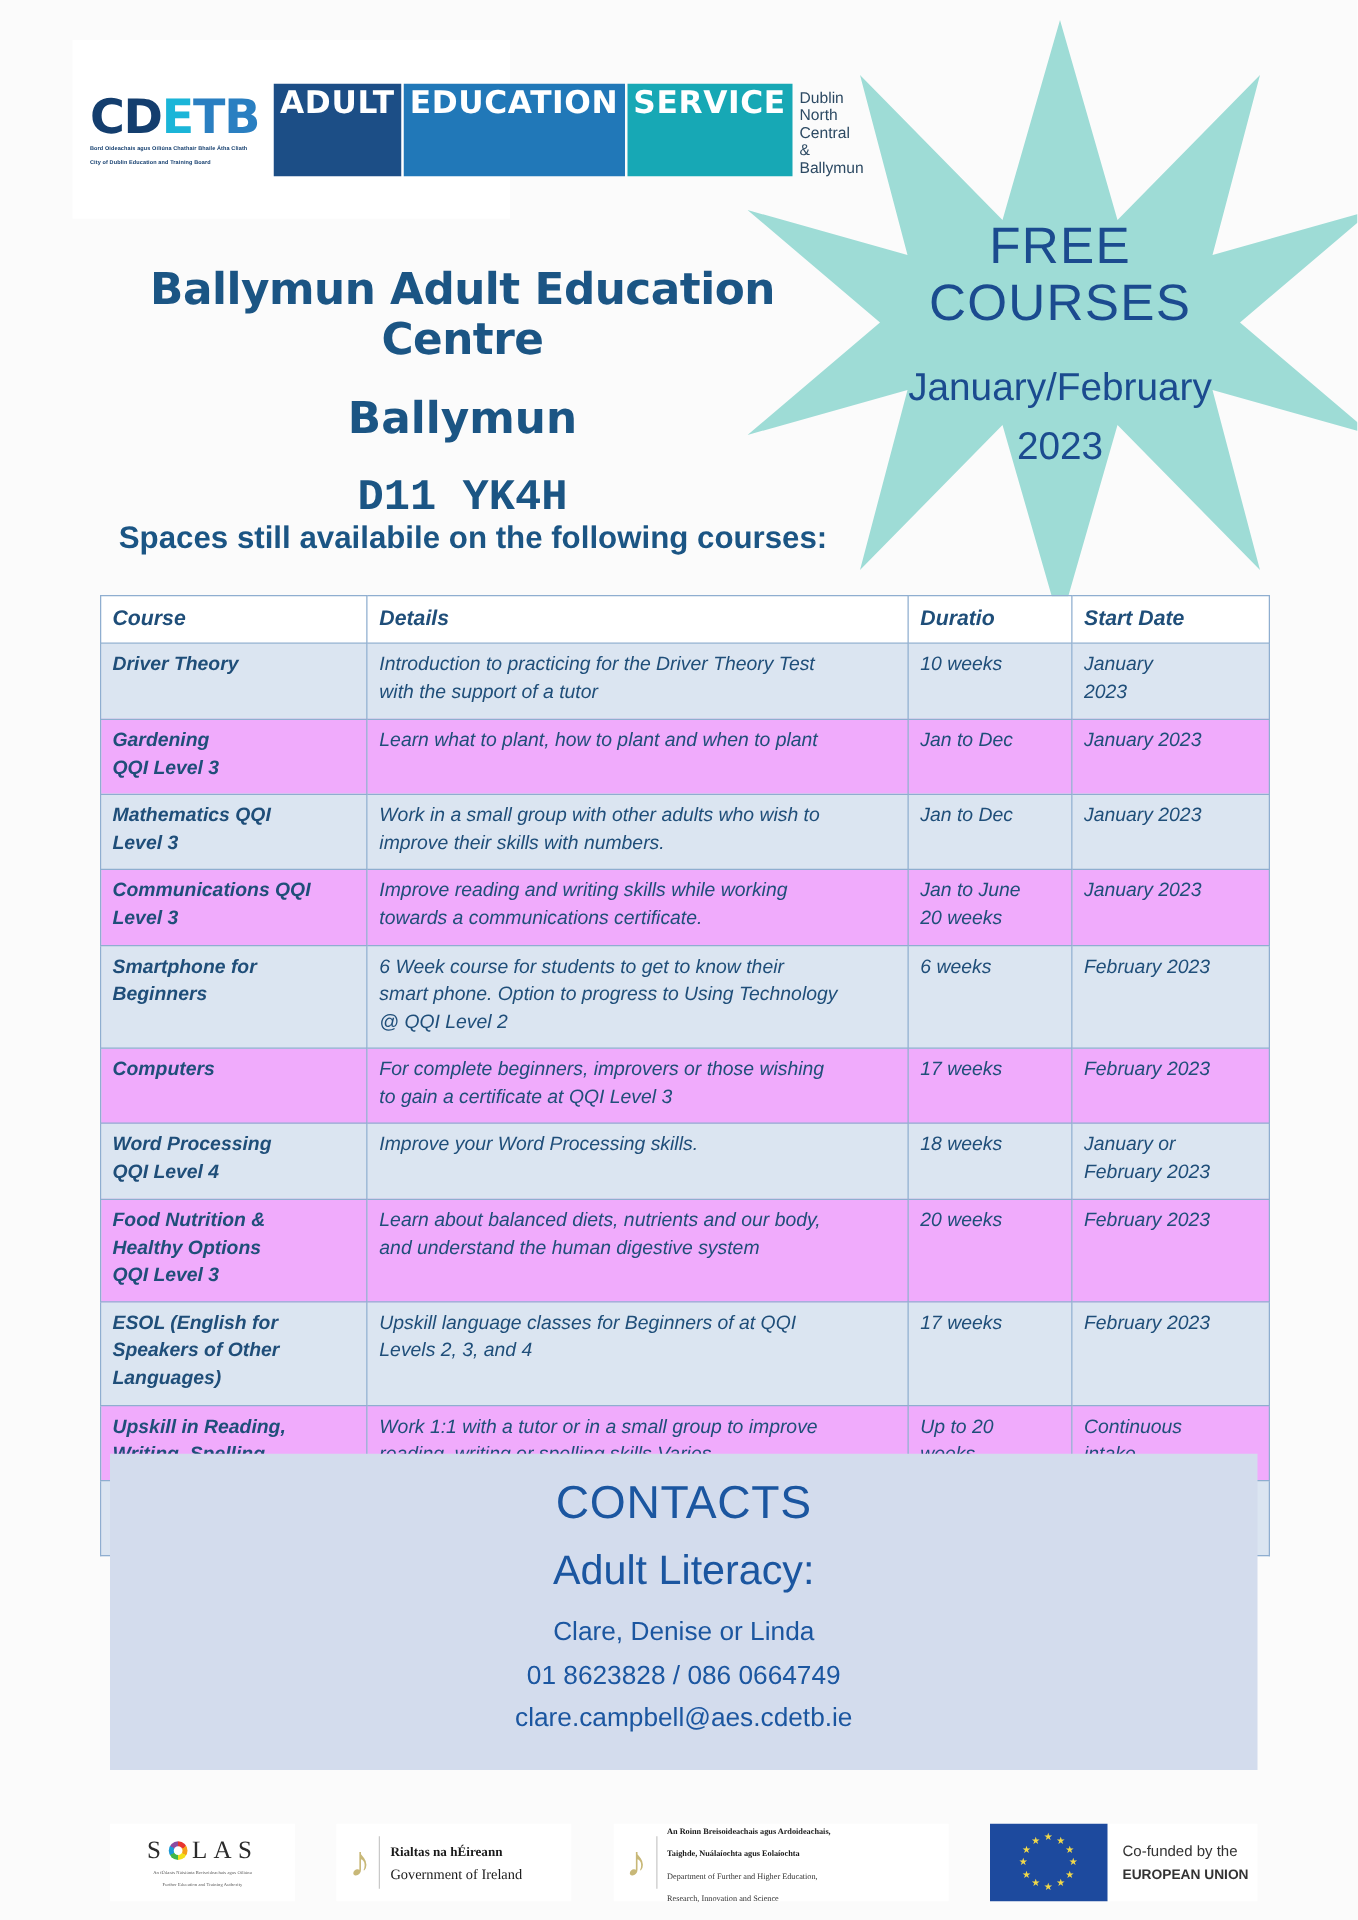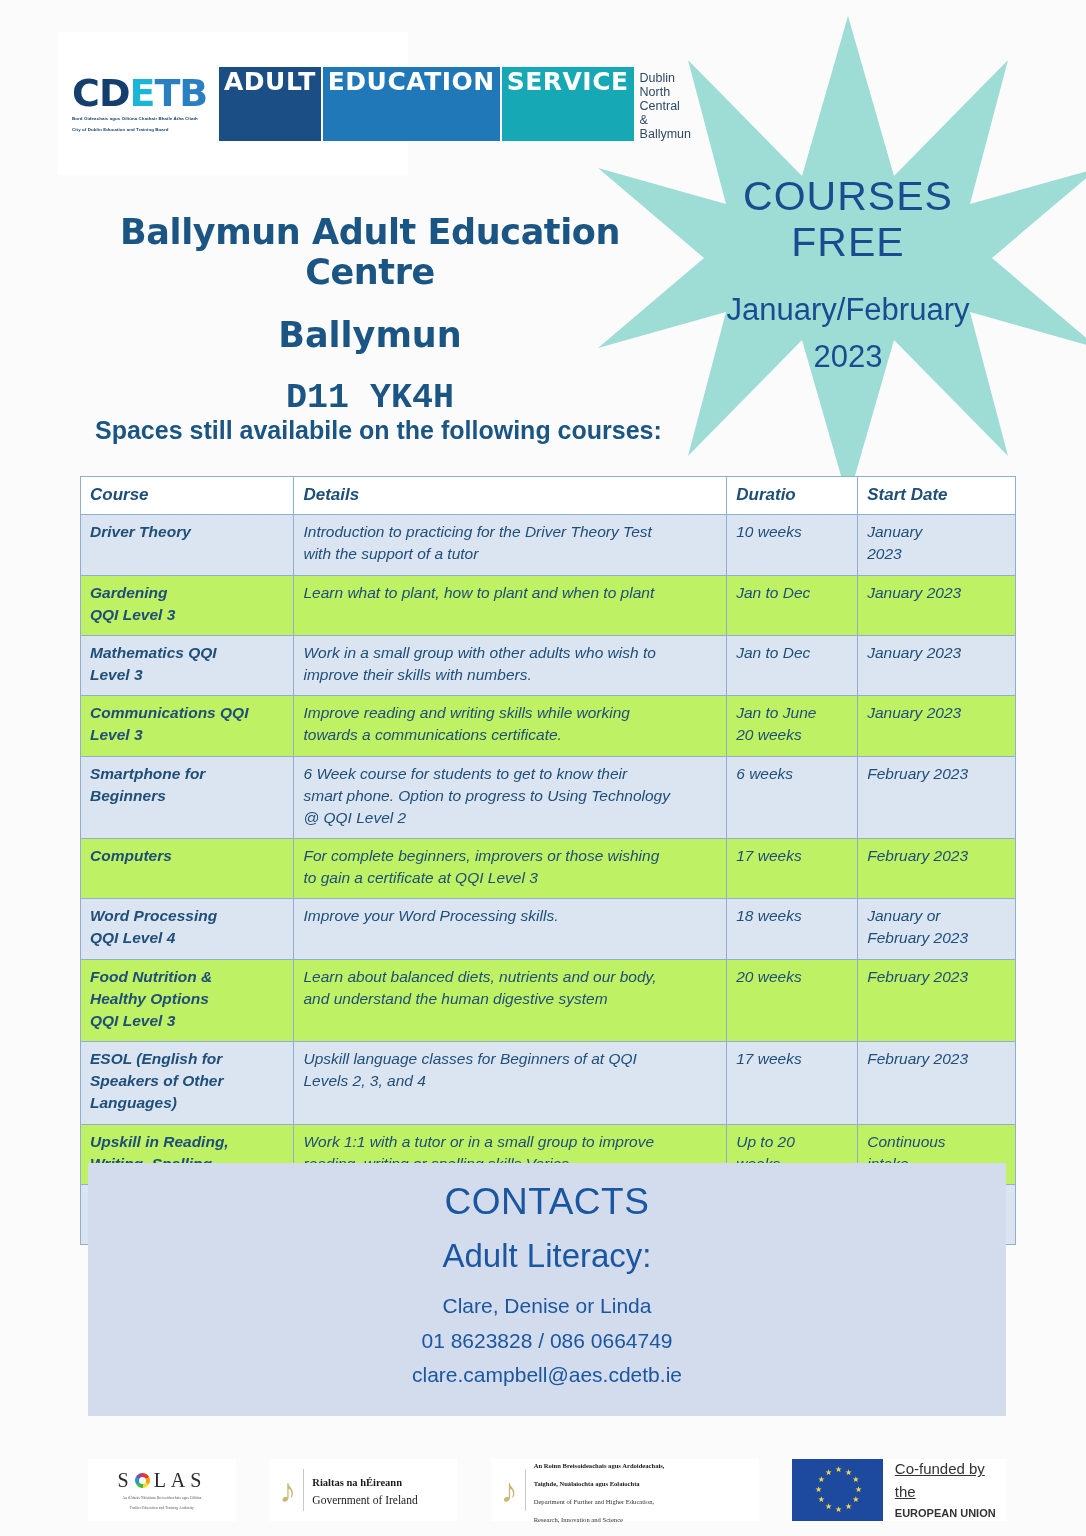--- a/index.html
+++ b/index.html
@@ -170,21 +170,21 @@
     text-align: left;
   }
   .courses-table thead th {
     background: #ffffff;
     font-weight: bold;
     font-size: 17px;
     padding-bottom: 7px;
     color: #1f4e79;
   }
   .courses-table tbody tr.shade td { background: #dbe5f1; }
-  .courses-table tbody tr.plain td { background: #bef264; }
+  .courses-table tbody tr.plain td { background: #f0abfc; }
   .courses-table td.course-cell { font-weight: bold; }
   .col-course   { width: 205px; }
   .col-details  { width: 460px; }
   .col-duration { width: 120px; }
   .col-start    { width: 148px; }
   .cell-line { display: block; }
 
   
   .contacts-box {
     position: absolute;
@@ -305,21 +305,21 @@
     position: absolute;
     color: #f2d949;
     font-size: 8px;
     line-height: 1;
   }
   .eu-text {
     padding-left: 12px;
     font-family: "Liberation Sans", sans-serif;
     color: #333333;
   }
-  .eu-text .l1 { font-size: 15px; line-height: 1.5; text-decoration: underline; }
+  .eu-text .l1 { font-size: 12px; line-height: 1.5; }
   .eu-text .l2 { font-size: 11px; font-weight: bold; line-height: 1.4; }
 </style>
 </head>
 <body>
 
 <div id="poster">
 
   <div class="logo-box">
     <div class="cdetb-left">
       <div class="cdetb-word"><span class="cd">CD</span><span class="e">E</span><span class="tb">TB</span></div>
@@ -335,22 +335,22 @@
     </div>
   </div>
 
   <div class="starburst">
     <svg viewBox="0 0 500 500" xmlns="http://www.w3.org/2000/svg">
       <polygon fill="#9edcd6" points="250,8 296,168 410,52 372,196 500,160 394,250 500,340 372,304 410,448 296,332 250,492 204,332 90,448 128,304 0,340 106,250 0,160 128,196 90,52 204,168"></polygon>
     </svg>
   </div>
   <div class="star-text">
     <div class="star-free">
+      <div>FREE</div>
       <div>COURSES</div>
-      <div>FREE</div>
     </div>
     <div class="star-when">
       <div>January/February</div>
       <div>2023</div>
     </div>
   </div>
 
   <div class="centre-heading">
     <div class="l1">Ballymun Adult Education Centre</div>
     <div class="l2">Ballymun</div>

